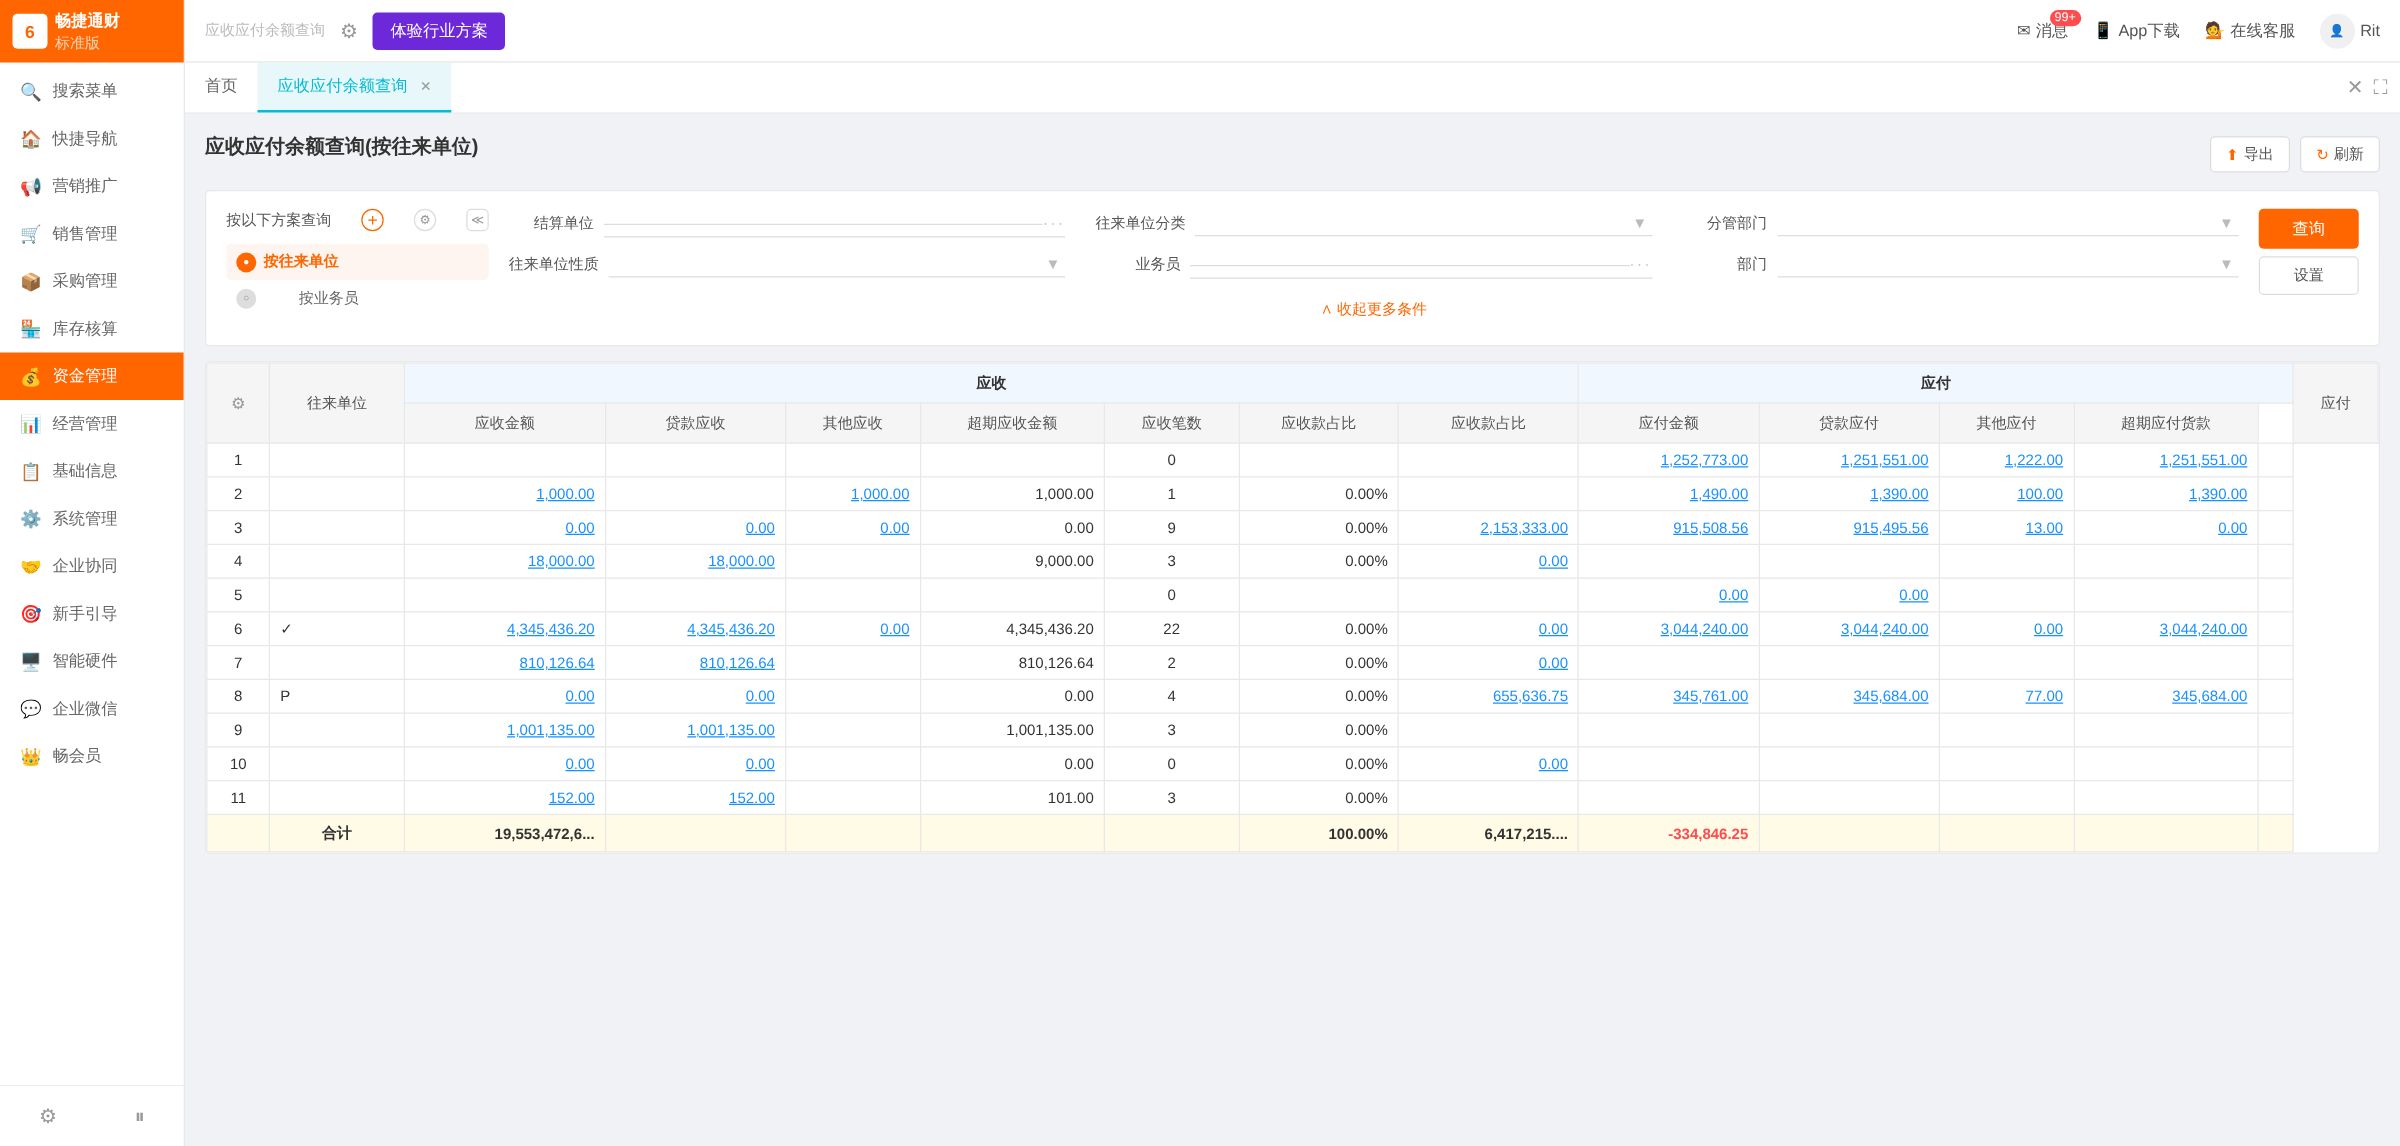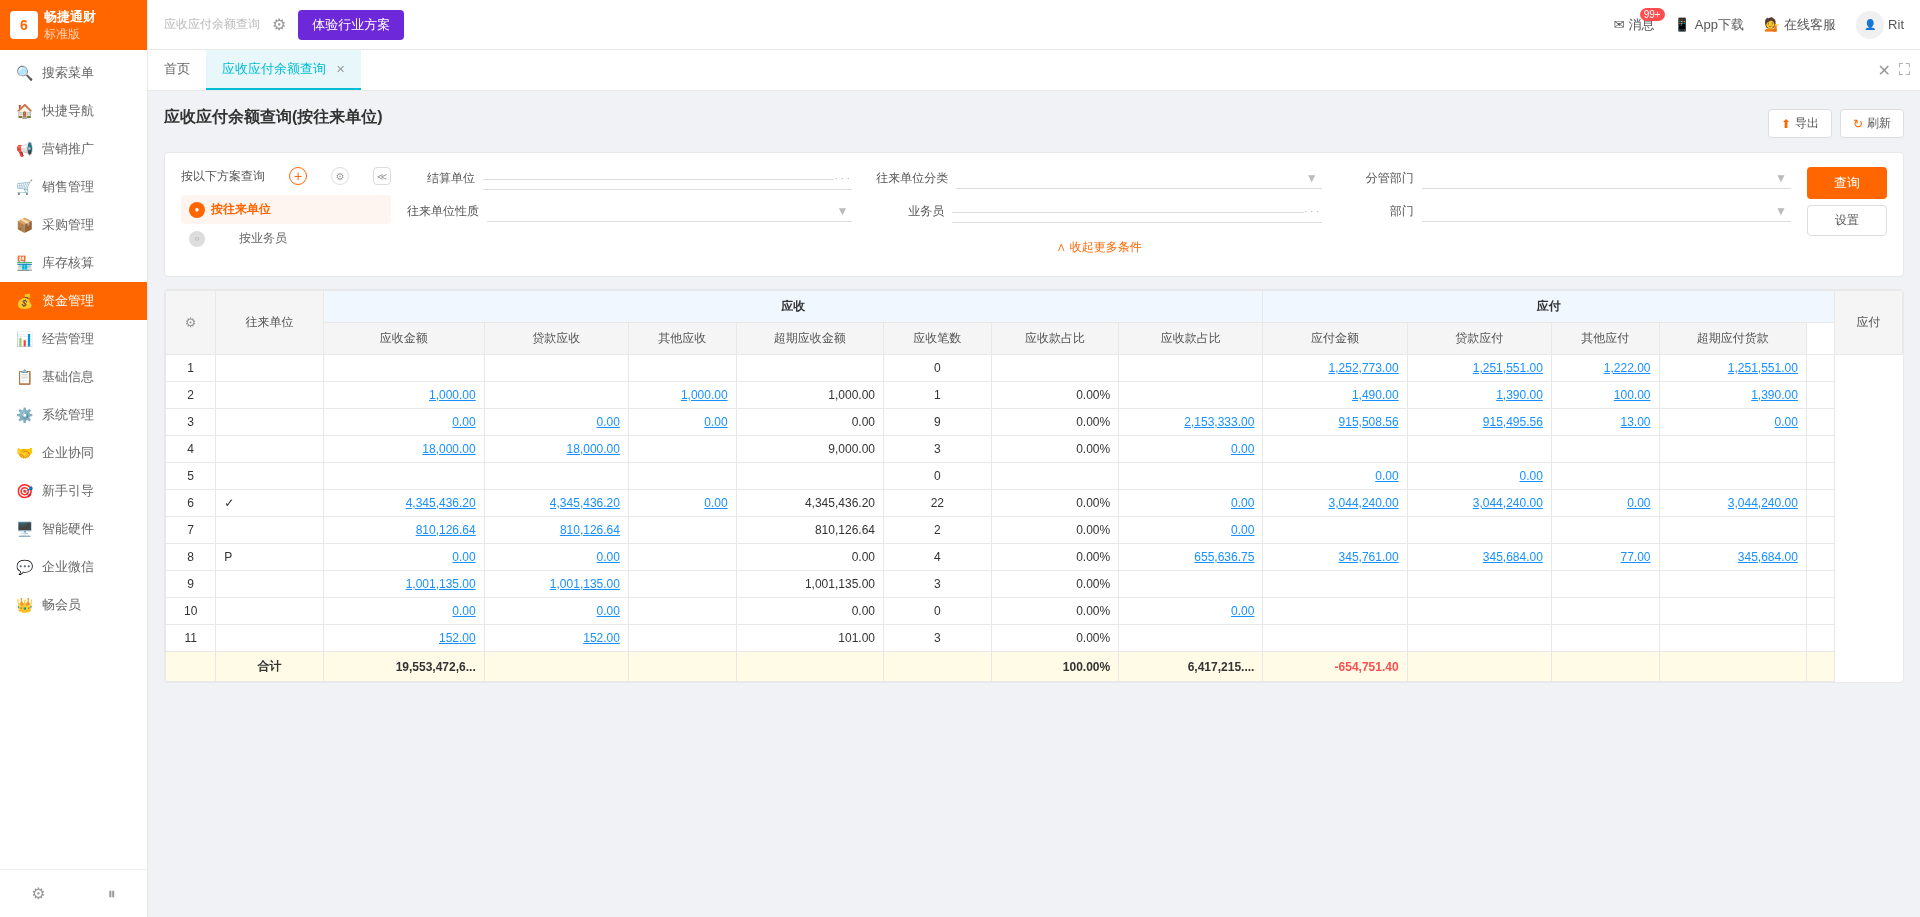--- a/index.html
+++ b/index.html
@@ -576,21 +576,21 @@
           <tr class="summary-row">
             <td></td>
             <td class="text-center">合计</td>
             <td>19,553,472,6...</td>
             <td></td>
             <td></td>
             <td></td>
             <td></td>
             <td>100.00%</td>
             <td>6,417,215....</td>
-            <td style="color:#ff4d4f;">-654,751.40</td>
+            <td style="color:#ff4d4f;">-334,846.25</td>
             <td></td>
             <td></td>
             <td></td>
             <td></td>
           </tr>
         </tfoot>
       </table>
     </div>
 
   </div>

